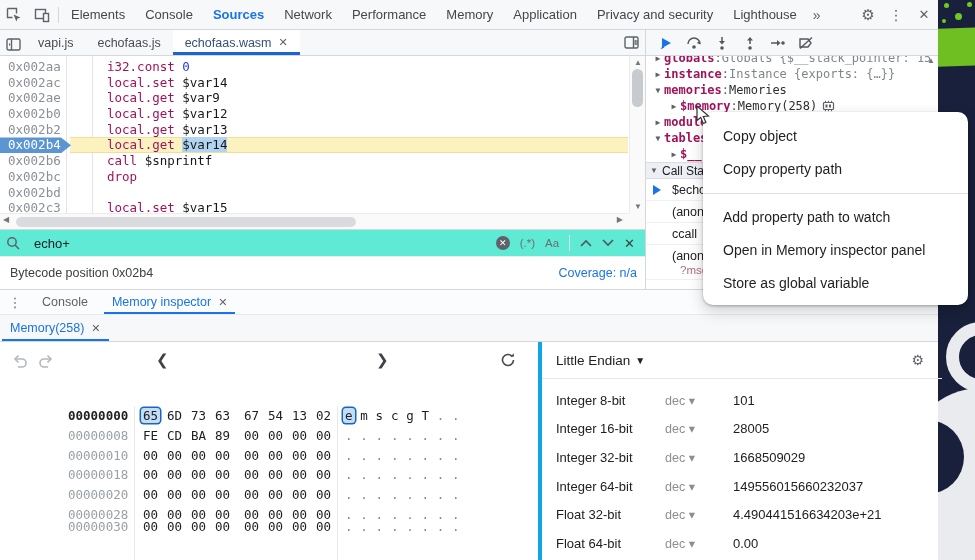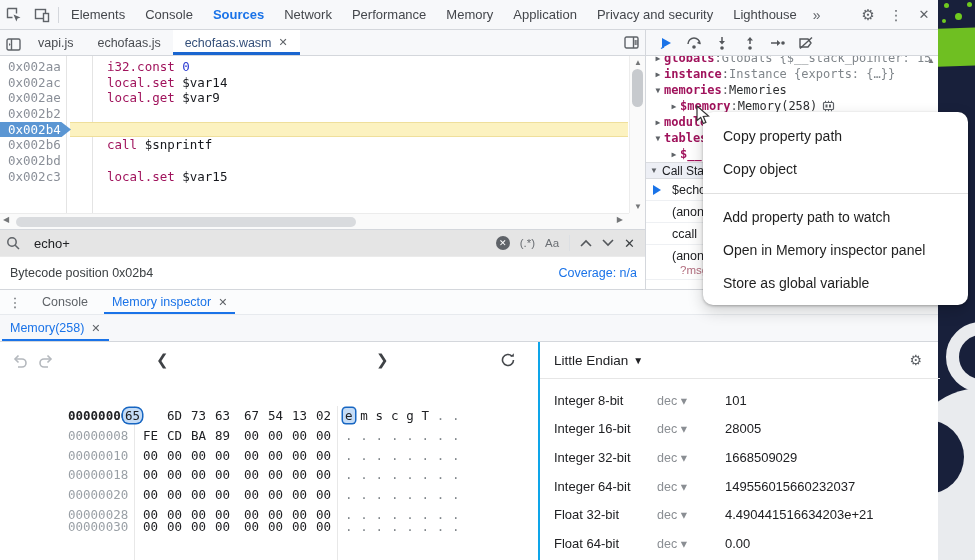--- a/index.html
+++ b/index.html
@@ -68,21 +68,21 @@
   
   #v-scroll { position:absolute; top:0; right:0; width:16px; height:157px; background:#fafafa; border-left:1px solid #ececec; }
   #v-scroll .thumb { position:absolute; left:2px; top:13px; width:11px; height:38px; background:#c7cace; border-radius:6px; }
   .sb-arrow { position:absolute; left:0; width:16px; text-align:center; font-size:8px; color:#747678; }
   #h-scroll { position:absolute; bottom:0; left:0; right:16px; height:16px; background:#fafafa; border-top:1px solid #ececec; }
   #h-scroll .thumb { position:absolute; left:16px; top:3px; width:340px; height:10px; background:#d9dbde; border-radius:5px; }
   .hsb-arrow { position:absolute; top:1px; font-size:8px; color:#747678; }
   #sb-corner { position:absolute; bottom:0; right:0; width:16px; height:16px; background:#fafafa; }
 
   
-  #search-row { position:absolute; left:0; top:229px; width:645px; height:28px; background:#e5e5e5;
+  #search-row { position:absolute; left:0; top:229px; width:645px; height:28px; background:#5eead4;
                 border-top:1px solid #d4d7dc; border-bottom:1px solid #ebebeb;
                 display:flex; align-items:center; font-size:13px; }
   #search-query { margin-left:8px; color:#202124; }
   #search-right { margin-left:auto; display:flex; align-items:center; gap:10px; padding-right:10px; color:#5f6368; }
   .clear-circle { width:14px; height:14px; border-radius:50%; background:#5f6368; color:#fff;
                   font-size:9px; line-height:14px; text-align:center; }
   .srch-toggle { font-size:11.5px; color:#6a6e73; }
   .srch-sep { width:1px; height:16px; background:#dcdfe3; }
 
   
@@ -147,29 +147,29 @@
   #hex-grid { position:absolute; left:0; top:64px; width:538px; height:154px;
               font-family:"DejaVu Sans Mono", monospace; font-size:12.5px; }
   .vline { position:absolute; top:0; bottom:0; width:1px; background:#e8e8e8; }
   .hrow { position:absolute; left:0; width:538px; height:19.8px; }
   .hrow .haddr { position:absolute; left:68px; top:2px; color:#9aa0a6; }
   .hrow.first .haddr { color:#202124; font-weight:bold; }
   .hbyte, .hascii { position:absolute; top:2px; color:#202124; }
   .hascii.dot { color:#80868b; }
   .hsel { background:#c5dcf6; box-shadow:0 0 0 1.5px #1766c2; border-radius:3px; padding:0 2px; margin:0 -2px; }
 
-  #value-panel { position:absolute; left:538px; top:0; width:400px; height:218px; border-left:2px solid #0ea5e9; }
+  #value-panel { position:absolute; left:538px; top:0; width:400px; height:218px; border-left:4px solid #0ea5e9; }
   #endian-header { position:absolute; left:0; top:0; width:400px; height:37px; border-bottom:1px solid #e6e6e6;
                    display:flex; align-items:center; font-size:13.5px; color:#202124; }
   #endian-label { margin-left:14px; }
   #endian-chevron { margin-left:5px; font-size:10px; }
   #vp-gear { margin-left:auto; margin-right:18px; color:#5f6368; font-size:14px; }
   .vrow { position:absolute; left:0; width:400px; height:28.6px; display:flex; align-items:center; font-size:13px; }
   .vrow .vlabel { margin-left:14px; width:100px; color:#202124; }
-  .vrow .vfmt { margin-left:3px; width:68px; color:#8a8e93; font-size:12.5px; }
+  .vrow .vfmt { margin-left:9px; width:68px; color:#8a8e93; font-size:12.5px; }
   .vrow .vval { color:#202124; }
 
   
   #context-menu { position:absolute; left:703px; top:112px; width:265px; background:#fff; border-radius:10px;
                   box-shadow:0 1px 3px rgba(0,0,0,.28), 0 6px 16px rgba(0,0,0,.18);
                   padding:8px 0 5px 0; z-index:50; }
   .menu-item { height:33px; line-height:33px; padding-left:20px; font-size:14px; color:#1f1f1f; white-space:nowrap; }
   .menu-sep { border-top:1px solid #e0e0e0; margin:7px 0; }
 
   #cursor { position:absolute; left:696px; top:105px; z-index:60; }
@@ -312,29 +312,39 @@
         </div>
         <div class="cline">
           <span class="addr">0x002ac</span>
           <span class="src"><span class="op">local.set</span> <span class="var">$var14</span></span>
         </div>
         <div class="cline">
           <span class="addr">0x002ae</span>
           <span class="src"><span class="op">local.get</span> <span class="var">$var9</span></span>
         </div>
         <div class="cline">
+          <span class="addr">0x002b0</span>
+          <span class="src"><span class="op">local.get</span> <span class="var">$var12</span></span>
+        </div>
+        <div class="cline">
           <span class="addr">0x002b2</span>
+          <span class="src"><span class="op">local.get</span> <span class="var">$var13</span></span>
         </div>
         <div class="cline current">
           <div class="exec"></div>
           <span class="addr">0x002b4</span>
+          <span class="src"><span class="op">local.get</span> <span class="var sel-word">$var14</span></span>
         </div>
         <div class="cline">
           <span class="addr">0x002b6</span>
           <span class="src"><span class="op">call</span> <span class="fn">$snprintf</span></span>
+        </div>
+        <div class="cline">
+          <span class="addr">0x002bc</span>
+          <span class="src"><span class="op">drop</span></span>
         </div>
         <div class="cline">
           <span class="addr">0x002bd</span>
         </div>
         <div class="cline">
           <span class="addr">0x002c3</span>
           <span class="src"><span class="op">local.set</span> <span class="var">$var15</span></span>
         </div>
       </div>
     <div id="v-scroll">
@@ -497,21 +507,21 @@
               <path d="M13.8 1.2v3.5h-3.5z" fill="#45484c"></path>
             </svg>
         </span>
       </div>
       <div id="hex-grid">
         <div class="vline" style="left:134px;"></div>
         <div class="vline" style="left:337px;"></div>
         <div id="hex-rows">
             <div class="hrow first" style="top: 0px;">
               <span class="haddr">00000000</span>
-              <span class="hbyte hsel" style="left: 125px; border-radius: 6px;">65</span>
+              <span class="hbyte hsel" style="left: 143px;">65</span>
               <span class="hbyte" style="left: 167px;">6D</span>
               <span class="hbyte" style="left: 191px;">73</span>
               <span class="hbyte" style="left: 215px;">63</span>
               <span class="hbyte" style="left: 244px;">67</span>
               <span class="hbyte" style="left: 268px;">54</span>
               <span class="hbyte" style="left: 292px;">13</span>
               <span class="hbyte" style="left: 316px;">02</span>
               <span class="hascii hsel" style="left: 345px;">e</span>
               <span class="hascii" style="left: 360.3px;">m</span>
               <span class="hascii" style="left: 375.6px;">s</span>
@@ -674,22 +684,22 @@
             <span class="vlabel">Float 64-bit</span>
             <span class="vfmt">dec ▾</span>
             <span class="vval">0.00</span>
           </div>
         </div>
     </div>
   </div>
 </div>
 
 <div id="context-menu">
+    <div class="menu-item">Copy object</div>
     <div class="menu-item">Copy property path</div>
-    <div class="menu-item">Copy object</div>
     <div class="menu-sep"></div>
     <div class="menu-item">Add property path to watch</div>
     <div class="menu-item">Open in Memory inspector panel</div>
     <div class="menu-item">Store as global variable</div>
   </div>
 
 <span id="cursor">
   <svg width="17" height="20" viewBox="0 0 17 20">
       <path d="M1 1l0 14.5 3.7-3 2.6 6 2.6-1.1-2.6-5.9 5.2-.4z" fill="#fff" stroke="#333" stroke-width="1.2"></path>
     </svg>

